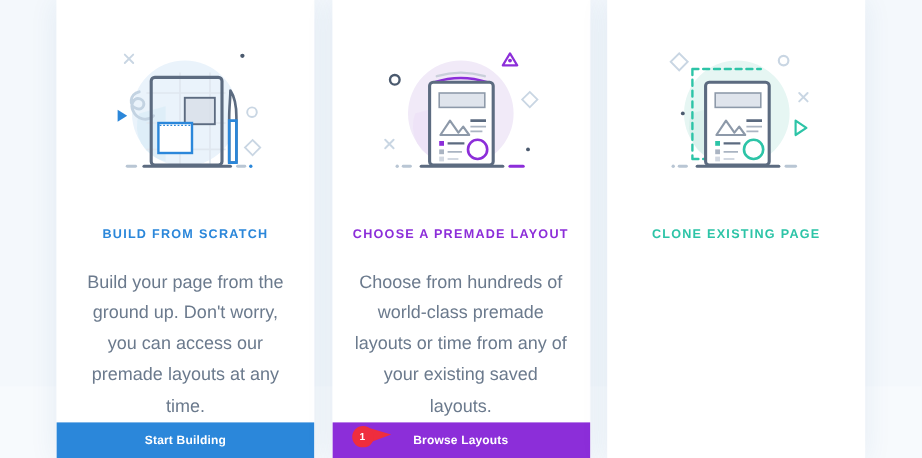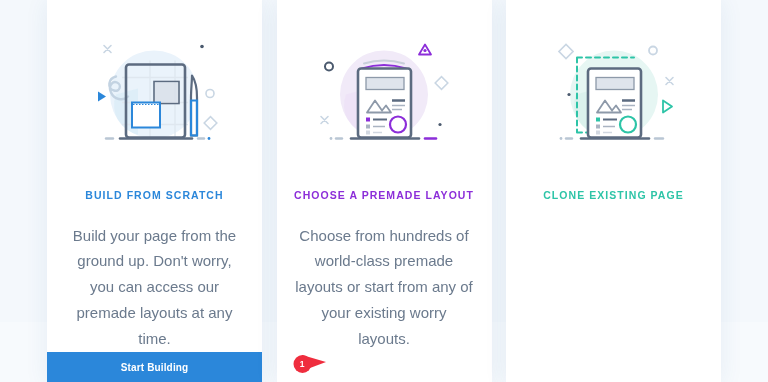--- a/index.html
+++ b/index.html
@@ -202,21 +202,22 @@
 
           <path d="M116 12 l6 10 l-12 0 z" fill="none" stroke="#8c2ed9" stroke-width="1.8" stroke-linejoin="round"></path>
           <circle cx="116" cy="18" r="1.6" fill="#8c2ed9"></circle>
           <circle cx="20" cy="34" r="4" fill="none" stroke="#4b5a6e" stroke-width="2"></circle>
           <path d="M12 84 l7 7 M19 84 l-7 7" stroke="#c9d6e3" stroke-width="1.6" stroke-linecap="round"></path>
           <rect x="128" y="46" width="9" height="9" fill="none" stroke="#c9d6e3" stroke-width="1.5" transform="rotate(45 132.5 50.5)"></rect>
           <circle cx="131" cy="92" r="1.6" fill="#4b5a6e"></circle>
         </svg>
       </div>
       <h3 class="card-title" style="color:#8c2ed9">CHOOSE A PREMADE LAYOUT</h3>
-      <p class="card-desc">Choose from hundreds of world-class premade layouts or start from any of your existing worry layouts.</p>
+      <p class="card-desc">Choose from hundreds of world-class premade layouts or time from any of your existing saved layouts.</p>
+      <button class="card-btn" style="background:#8c2ed9">Browse Layouts</button>
       <div class="cursor-badge">
         <svg width="36" height="18" viewBox="0 0 36 18" xmlns="http://www.w3.org/2000/svg">
           <path d="M9 0 L33 7 L9 16 Z" fill="#ef2d3e"></path>
           <circle cx="9.5" cy="9" r="9" fill="#ef2d3e"></circle>
         </svg>
         <span class="num">1</span>
       </div>
     </div>
 
     <div class="card" style="background: rgb(255, 255, 255);">

